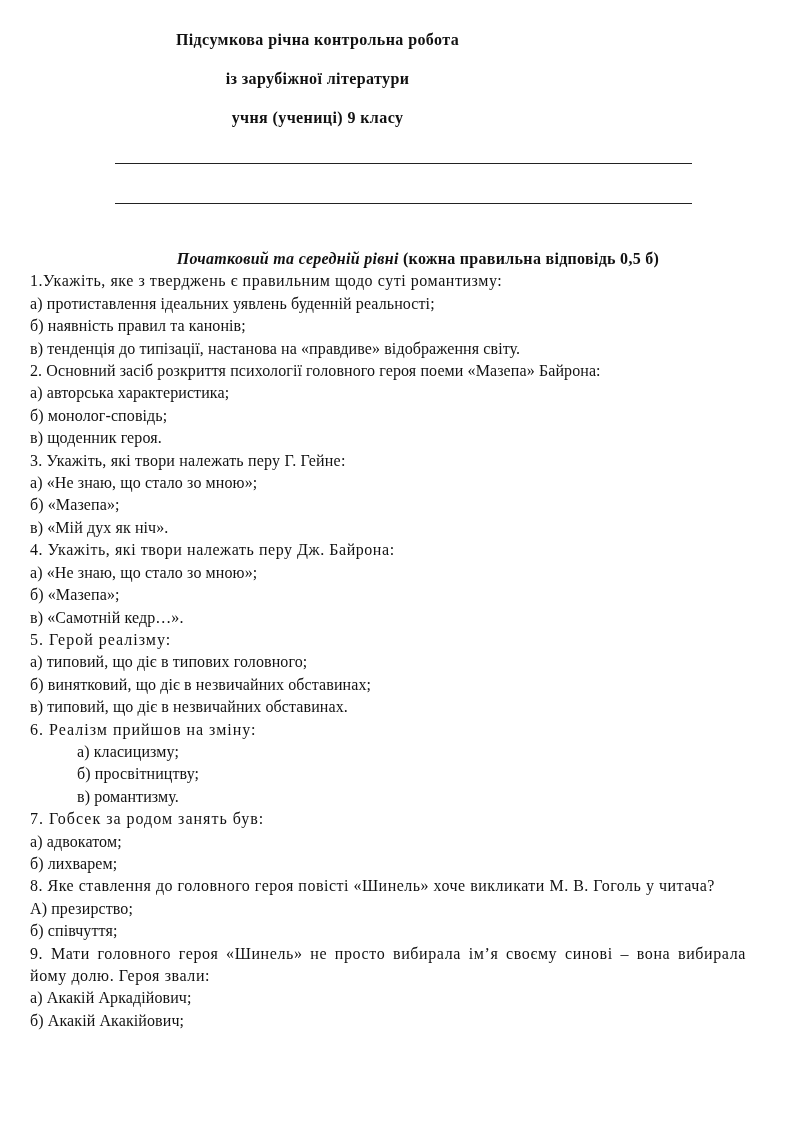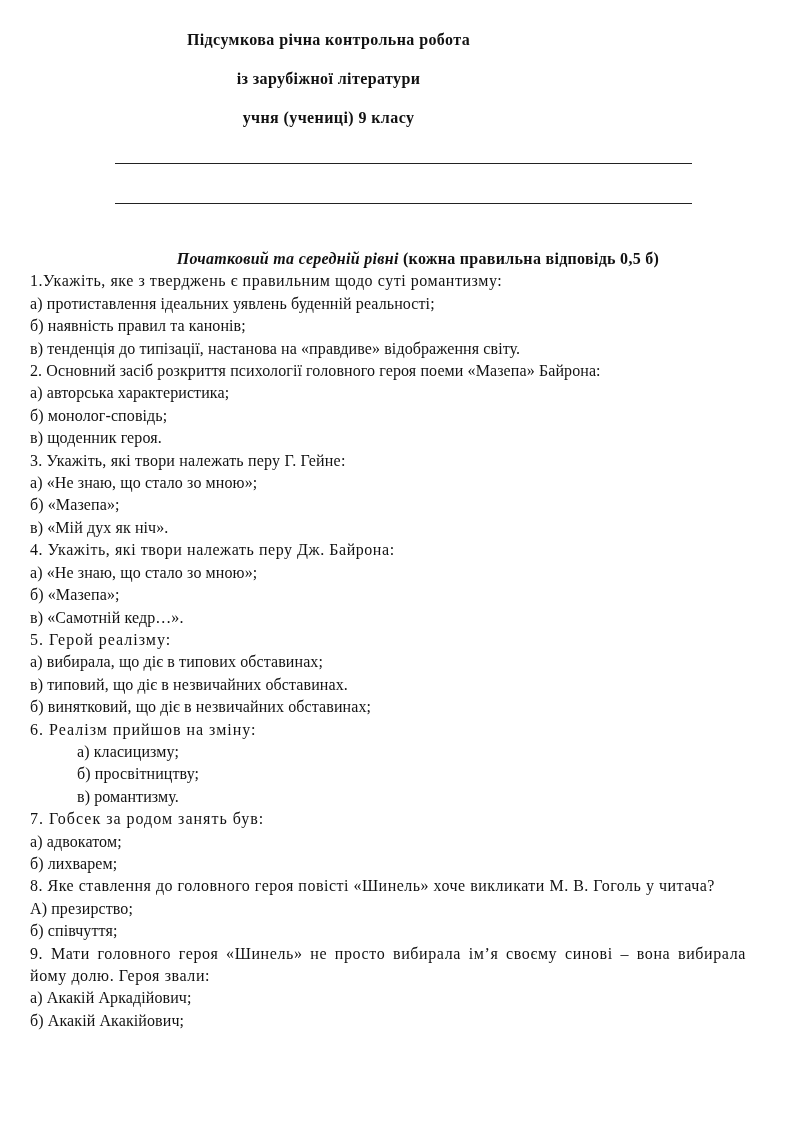--- a/index.html
+++ b/index.html
@@ -3,21 +3,21 @@
   <meta charset="utf-8">
   <style>
     html, body { margin: 0; padding: 0; background: #ffffff; }
     body {
       width: 794px; height: 1123px; overflow: hidden; position: relative;
       font-family: "Liberation Serif", serif; color: #111111;
     }
     .header { position: absolute; left: 0; width: 794px; text-align: center; }
     .title-line {
       position: absolute; left: 0; width: 635px; text-align: center;
-      font-weight: bold; font-size: 16px; letter-spacing: 0.4px; line-height: 20px; margin-left: 11px;
+      font-weight: bold; font-size: 16px; letter-spacing: 0.4px; line-height: 20px;
     }
     .blank-line {
       position: absolute; left: 115px; width: 577px; height: 0;
       border-top: 1.3px solid #222;
     }
     .content {
       position: absolute; left: 30px; top: 248px; width: 716px;
       font-size: 16px; line-height: 22.4px;
     }
     .subtitle {
@@ -70,23 +70,23 @@
 
   <div class="block">
     <div class="question">4. Укажіть, які твори належать перу Дж. Байрона:</div>
     <div class="option">а) «Не знаю,  що стало зо мною»;</div>
     <div class="option">б) «Мазепа»;</div>
     <div class="option">в) «Самотній кедр…».</div>
   </div>
 
   <div class="block">
     <div class="question" style="letter-spacing:1px">5. Герой реалізму:</div>
-    <div class="option">а) вибирала, що діє в типових обставинах;</div>
+    <div class="option">а) типовий, що діє в типових головного;</div>
+    <div class="option">б) винятковий, що діє в незвичайних обставинах;</div>
     <div class="option">в) типовий, що діє в незвичайних обставинах.</div>
-    <div class="option">б) винятковий, що діє в незвичайних обставинах;</div>
   </div>
 
   <div class="block">
     <div class="question" style="letter-spacing:1px">6. Реалізм прийшов на зміну:</div>
     <div class="option indent">а) класицизму;</div>
     <div class="option indent">б) просвітництву;</div>
     <div class="option indent">в) романтизму.</div>
   </div>
 
   <div class="block">

